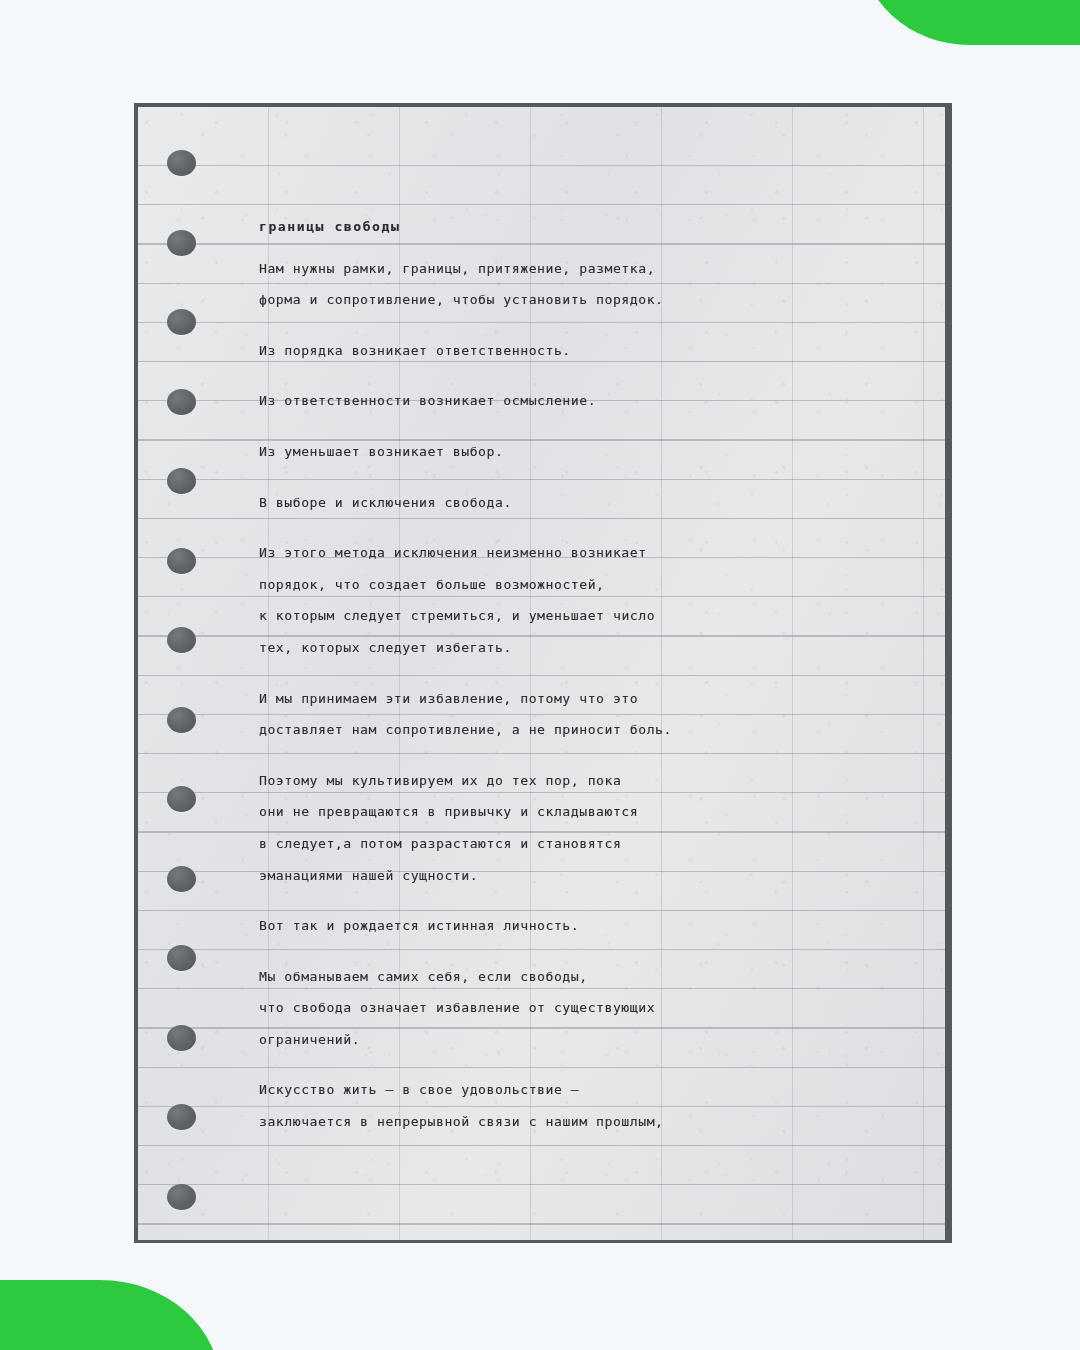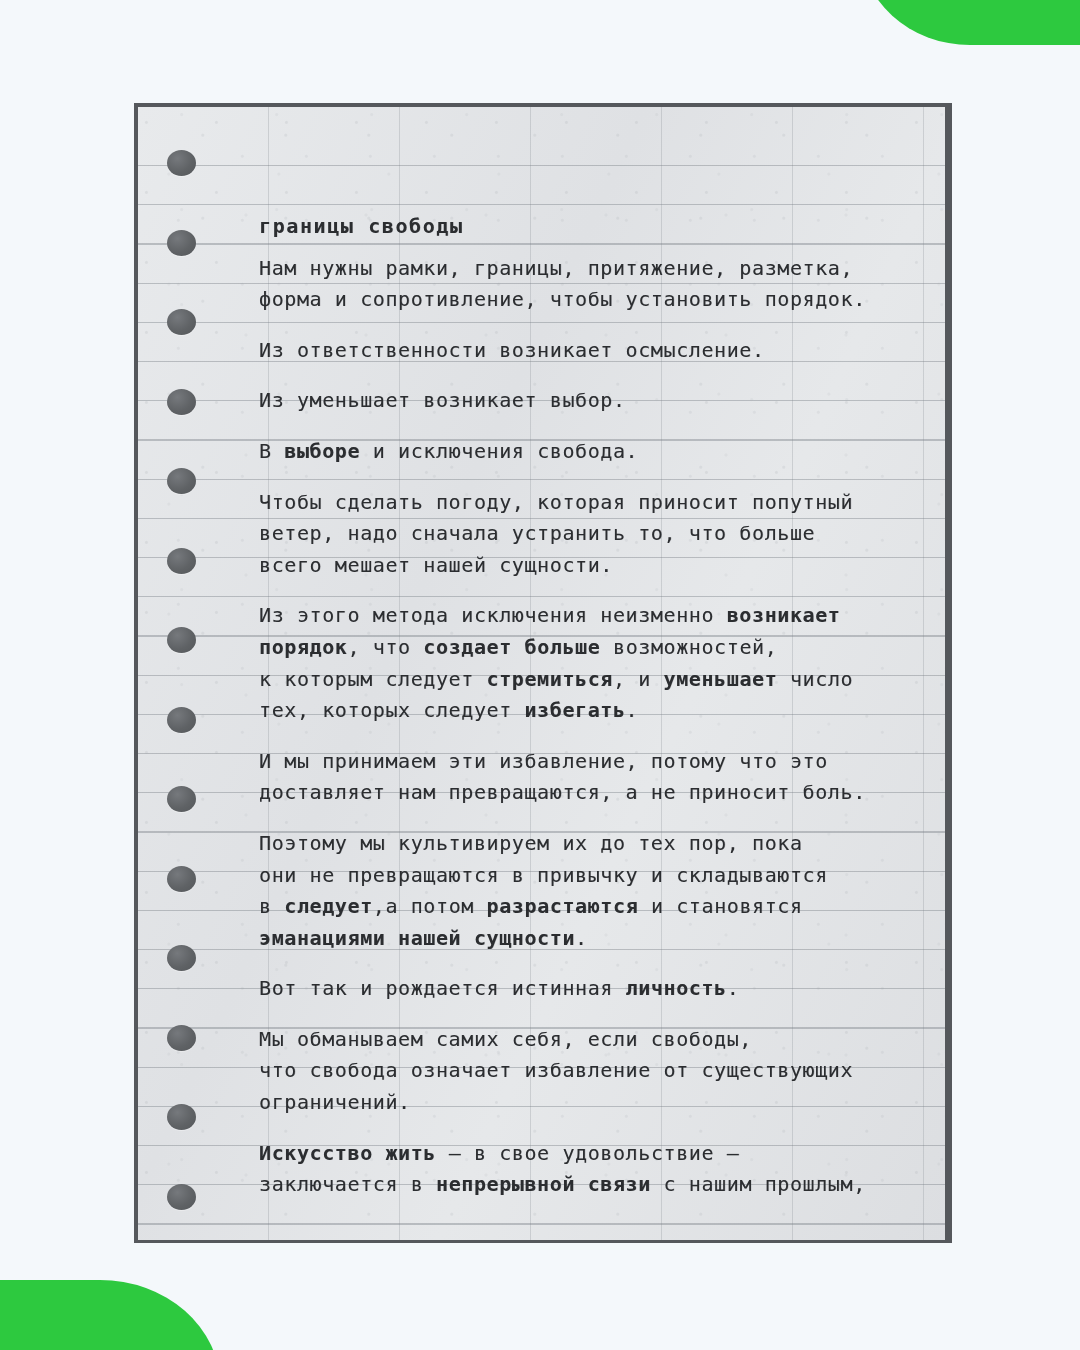--- a/index.html
+++ b/index.html
@@ -108,36 +108,36 @@
     box-shadow: 0 1px 1px rgba(255,255,255,0.35);
   }
 
   
   .content {
     position: absolute;
     left: 121px;
     top: 104px;
     width: 660px;
     color: #2b2d30;
-    font-size: 20px;
+    font-size: 13px;
     line-height: 31.6px;
     letter-spacing: 0.6px;
     text-shadow: 0.4px 0.4px 0 rgba(60,63,68,0.30);
   }
   .doc-title {
     font-weight: bold;
     letter-spacing: 1.6px;
     margin-bottom: 10px;
   }
   .para {
     margin: 0 0 19px 0;
     white-space: pre-wrap;
   }
   .para:last-child { margin-bottom: 0; margin-top: 16px; }
-  .para b { font-weight: bold; }
+  .para b { font-weight: normal; }
 </style>
 </head>
 <body>
 
 <div class="blob blob-tr"></div>
 <div class="blob blob-bl"></div>
 
 <div class="sheet">
   <div class="paper-lines"></div>
   <div class="paper-grain"></div>
@@ -156,32 +156,30 @@
       <div class="hole" style="top: 917.5px;"></div>
       <div class="hole" style="top: 997px;"></div>
       <div class="hole" style="top: 1076.5px;"></div>
     </div>
 
   <div class="content">
     <div class="doc-title">границы свободы</div>
     <div>
         <div class="para"><span>Нам нужны рамки, границы, притяжение, разметка,</span>
 <span>форма и сопротивление, чтобы установить порядок.</span></div>
+        <div class="para"><span>Из порядка возникает ответственность.</span></div>
         <div class="para"><span>Из ответственности возникает осмысление.</span></div>
         <div class="para"><span>Из уменьшает возникает выбор.</span></div>
         <div class="para"><span>В </span><b>выборе</b><span> и исключения свобода.</span></div>
-        <div class="para"><span>Чтобы сделать погоду, которая приносит попутный</span>
-<span>ветер, надо сначала устранить то, что больше</span>
-<span>всего мешает нашей сущности.</span></div>
         <div class="para"><span>Из этого метода исключения неизменно </span><b>возникает</b>
 <b>порядок</b><span>, что </span><b>создает больше</b><span> возможностей,</span>
 <span>к которым следует </span><b>стремиться</b><span>, и </span><b>уменьшает</b><span> число</span>
 <span>тех, которых следует </span><b>избегать</b><span>.</span></div>
         <div class="para"><span>И мы принимаем эти избавление, потому что это</span>
-<span>доставляет нам превращаются, а не приносит боль.</span></div>
+<span>доставляет нам сопротивление, а не приносит боль.</span></div>
         <div class="para"><span>Поэтому мы культивируем их до тех пор, пока</span>
 <span>они не превращаются в привычку и складываются</span>
 <span>в </span><b>следует</b><span>,а потом </span><b>разрастаются</b><span> и становятся</span>
 <b>эманациями нашей сущности</b><span>.</span></div>
         <div class="para"><span>Вот так и рождается истинная </span><b>личность</b><span>.</span></div>
         <div class="para"><span>Мы обманываем самих себя, если свободы,</span>
 <span>что свобода означает избавление от существующих</span>
 <span>ограничений.</span></div>
         <div class="para"><b>Искусство жить</b><span> — в свое удовольствие —</span>
 <span>заключается в </span><b>непрерывной связи</b><span> с нашим прошлым,</span>

